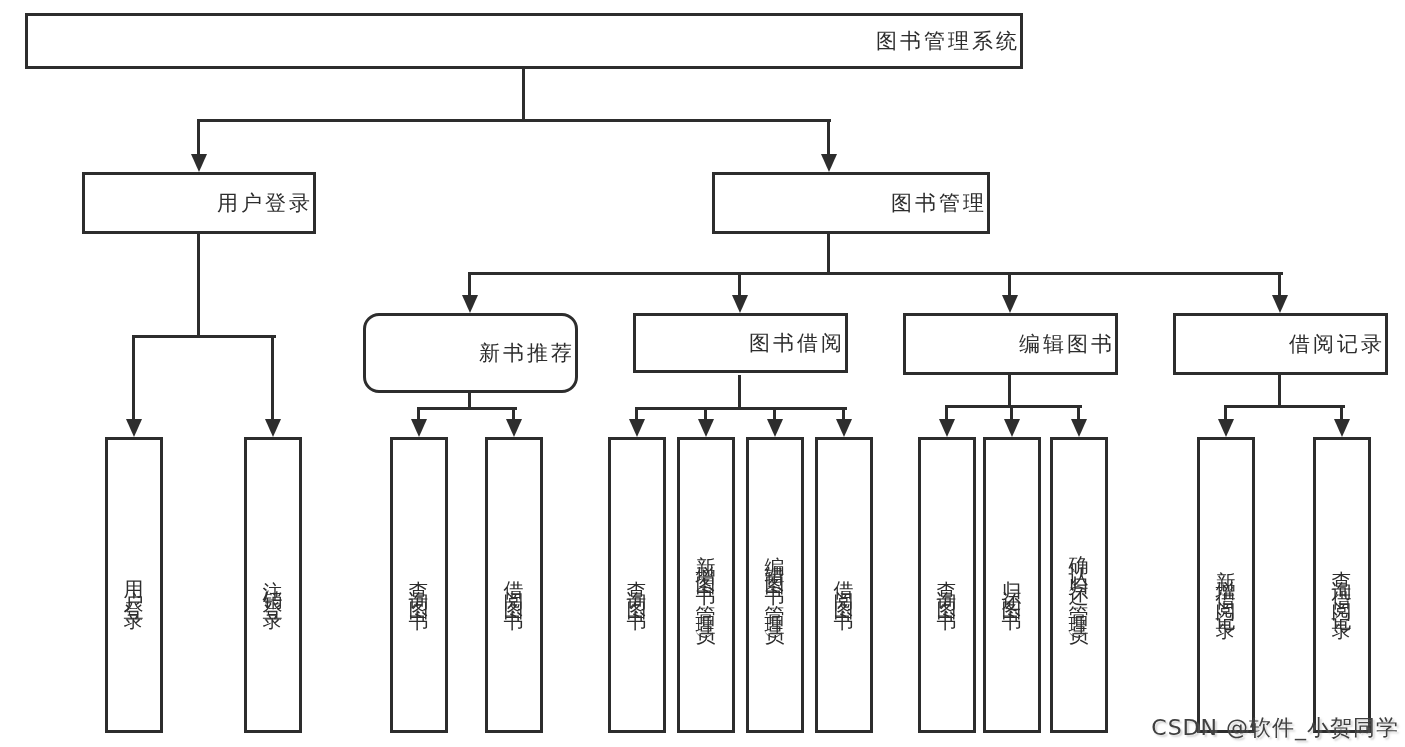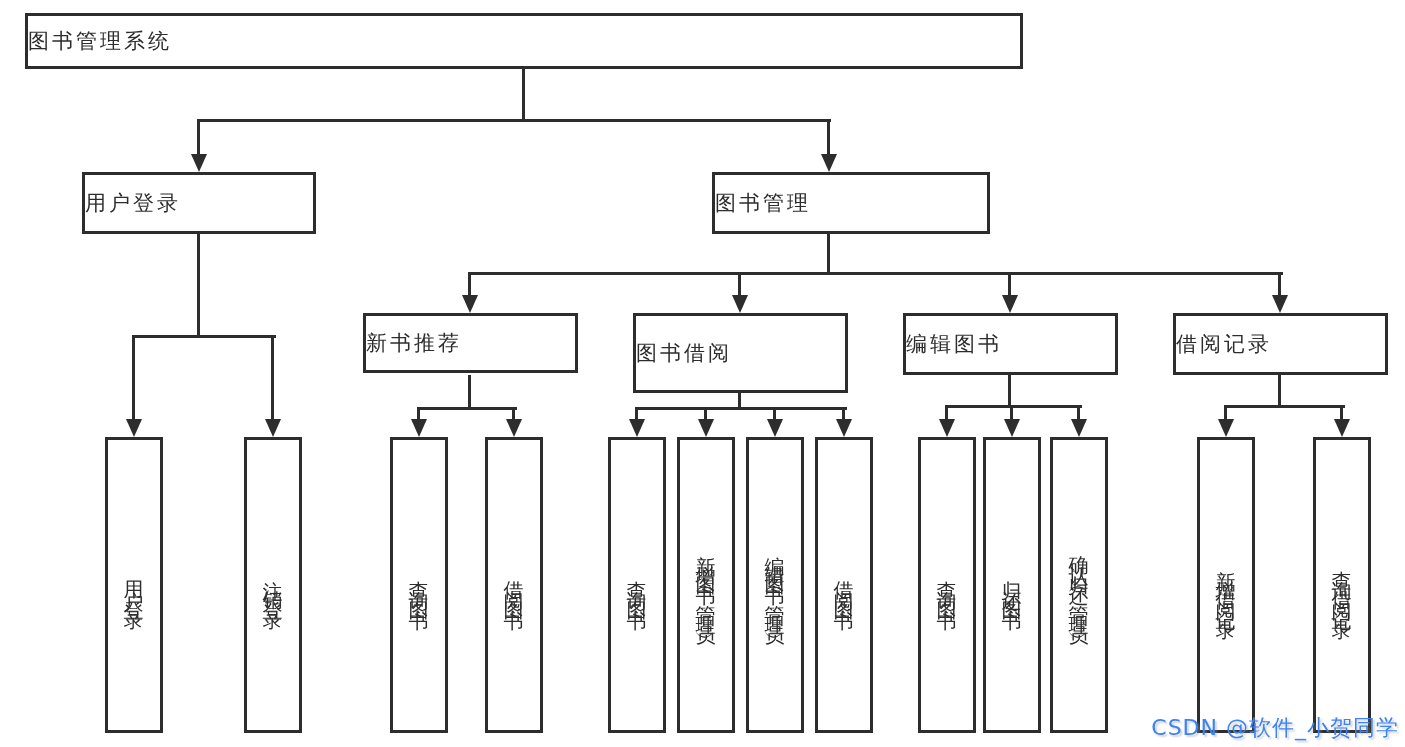--- a/index.html
+++ b/index.html
@@ -12,21 +12,21 @@
     font-family: "DejaVu Sans", "Liberation Sans", sans-serif;
     color: #2d2d2d;
   }
   .hbox {
     position: absolute;
     box-sizing: border-box;
     border: 3px solid #2d2d2d;
     background: #ffffff;
     display: flex;
     align-items: center;
-    justify-content: flex-start;
+    justify-content: flex-end;
     font-size: 21px;
     letter-spacing: 3px;
     color: #2d2d2d;
     z-index: 2;
   }
   .vbox {
     position: absolute;
     box-sizing: border-box;
     width: 58px;
     height: 296px;
@@ -60,21 +60,21 @@
     border-right: 8px solid transparent;
     border-top: 18px solid #2d2d2d;
     z-index: 1;
   }
   #watermark {
     position: absolute;
     top: 713px;
     right: 6px;
     font-size: 22px;
     letter-spacing: 1px;
-    color: #3b82f6;
+    color: #404040;
     text-shadow: 2px 2px 2px rgba(150,150,150,0.45);
     z-index: 5;
     white-space: nowrap;
     text-align: right;
   }
 </style>
 </head>
 <body>
 
 <div id="stage">
@@ -83,24 +83,24 @@
     <span>图书管理系统</span>
   </div>
 
   <div class="hbox" style="left:82px; top:172px; width:234px; height:62px;">
     <span>用户登录</span>
   </div>
   <div class="hbox" style="left:712px; top:172px; width:278px; height:62px;">
     <span>图书管理</span>
   </div>
 
-  <div class="hbox" style="left:363px; top:313px; width:215px; height:60px;">
+  <div class="hbox" style="left:363px; top:313px; width:215px; height:80px;border-radius:16px;">
     <span>新书推荐</span>
   </div>
-  <div class="hbox" style="left:633px; top:313px; width:215px; height:80px;">
+  <div class="hbox" style="left:633px; top:313px; width:215px; height:60px;">
     <span>图书借阅</span>
   </div>
   <div class="hbox" style="left:903px; top:313px; width:215px; height:62px;">
     <span>编辑图书</span>
   </div>
   <div class="hbox" style="left:1173px; top:313px; width:215px; height:62px;">
     <span>借阅记录</span>
   </div>
 
   <div class="vbox" style="left:105px;">

